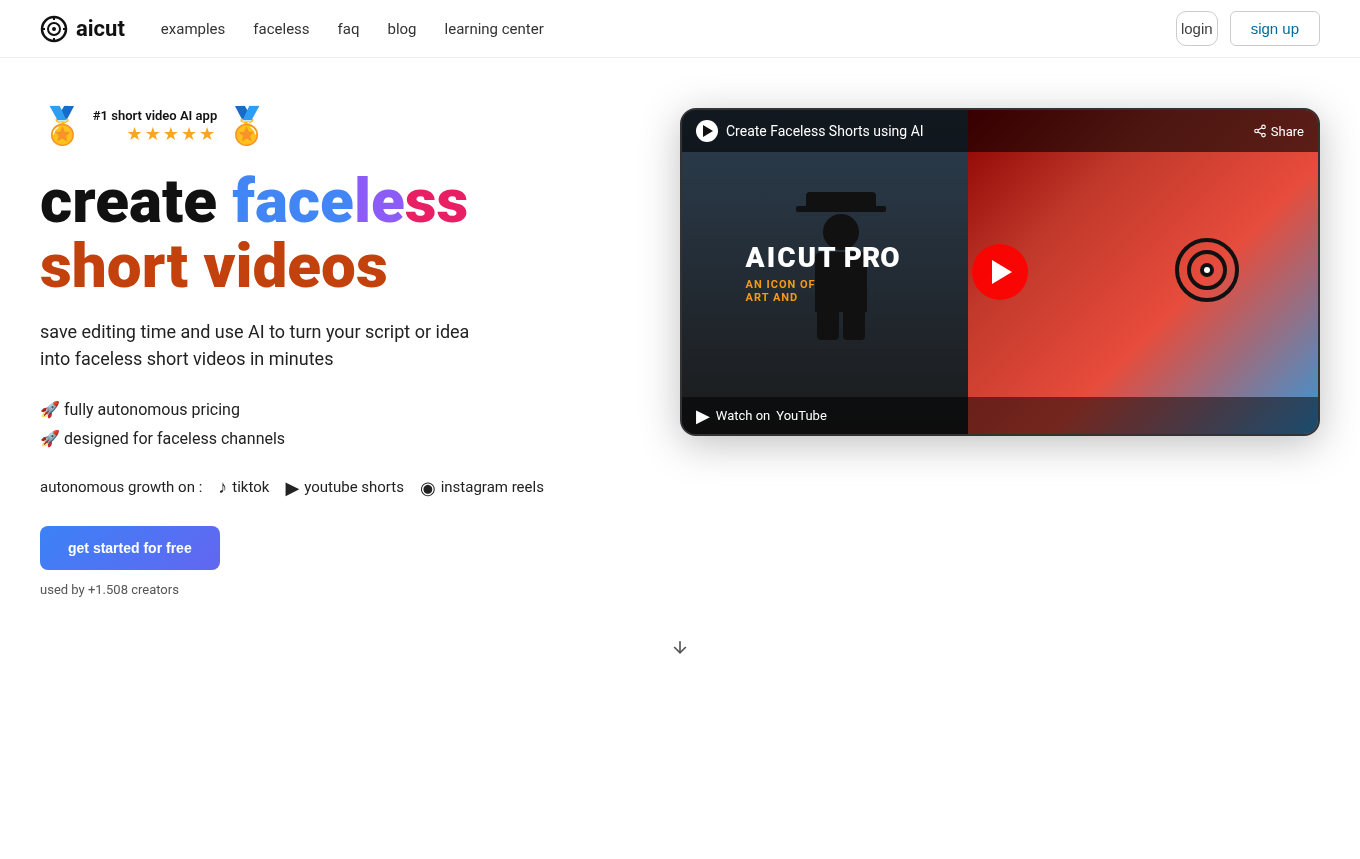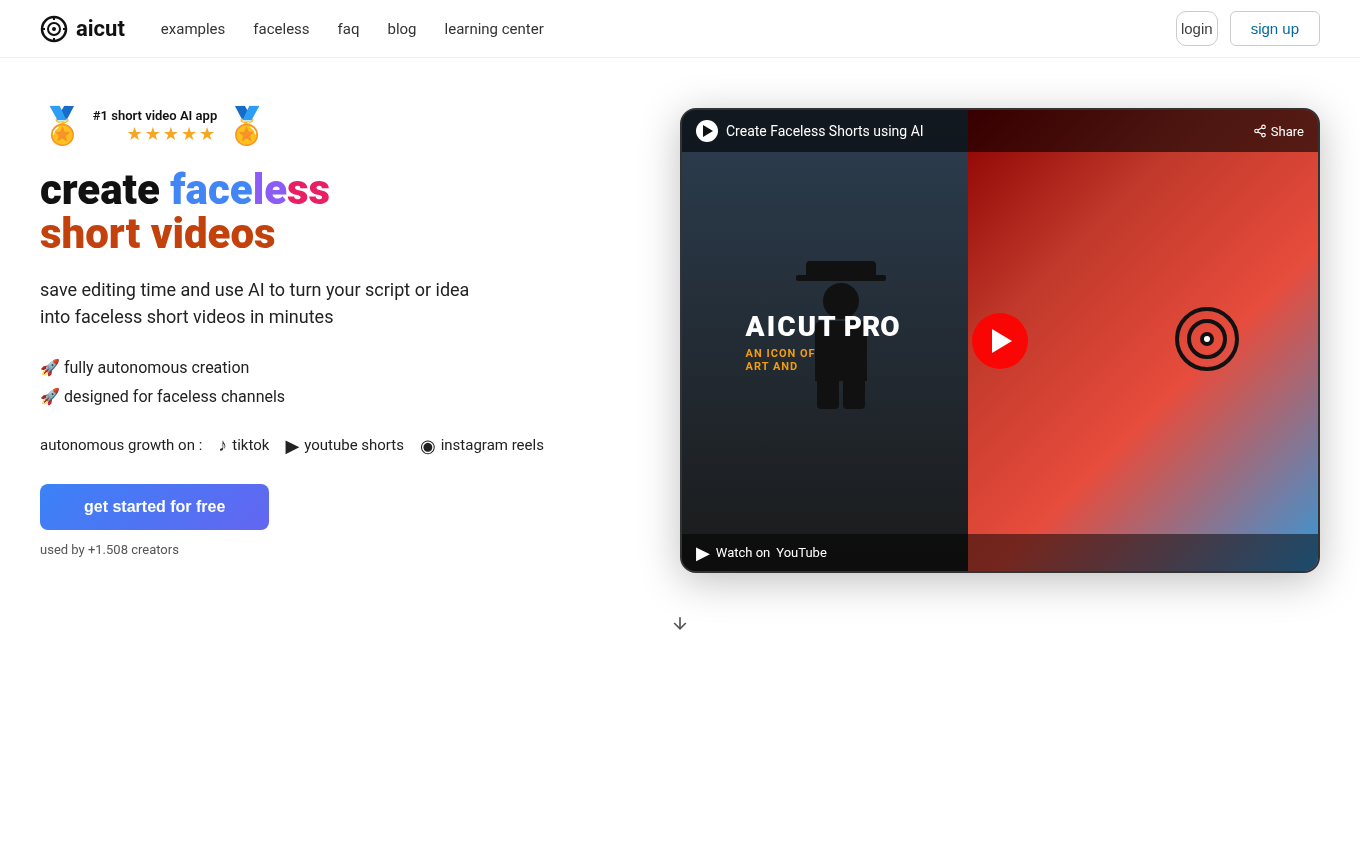--- a/index.html
+++ b/index.html
@@ -35,47 +35,47 @@
     
     .badge-wrap {
       display: flex; align-items: center; gap: 8px; margin-bottom: 24px;
     }
     .laurel { font-size: 36px; line-height: 1; color: #111; }
     .badge-center { text-align: right; }
     .badge-rank { font-size: 13px; font-weight: 600; color: #111; }
     .stars { color: #f5a623; font-size: 18px; letter-spacing: 2px; }
 
     
-    .headline { font-size: 42px; font-weight: 900; line-height: 1.05; margin-bottom: 20px; }
+    .headline { font-size: 62px; font-weight: 900; line-height: 1.05; margin-bottom: 20px; }
     .headline .word-create { color: #111; }
     .headline .word-face { color: #4285f4; }
     .headline .word-le { color: #8b5cf6; }
     .headline .word-ss { color: #e91e63; }
     .headline .word-short-videos { color: #c2410c; }
 
     .subheadline { font-size: 18px; color: #222; margin-bottom: 28px; line-height: 1.5; }
 
     .features { list-style: none; margin-bottom: 28px; }
     .features li { font-size: 16px; margin-bottom: 10px; color: #222; }
 
     .platforms { display: flex; align-items: center; gap: 16px; font-size: 15px; color: #222; margin-bottom: 28px; }
     .platform-item { display: flex; align-items: center; gap: 5px; }
     .platform-icon { font-size: 18px; }
 
     .btn-cta {
       display: inline-block; background: linear-gradient(135deg, #3b82f6, #6366f1);
-      color: #fff; font-size: 16px; font-weight: 700; padding: 14px 44px;
+      color: #fff; font-size: 14px; font-weight: 700; padding: 14px 28px;
       border-radius: 8px; border: none; cursor: pointer; margin-bottom: 12px;
     }
     .used-by { font-size: 13px; color: #555; }
 
     
     .hero-right { flex: 0 0 auto; }
     .video-container {
-      width: 640px; height: 465px; border-radius: 16px; overflow: hidden;
+      width: 640px; height: 328px; border-radius: 16px; overflow: hidden;
       background: #111; position: relative; box-shadow: 0 8px 40px rgba(0,0,0,0.25);
       border: 2px solid #333;
     }
     .video-header {
       display: flex; align-items: center; justify-content: space-between;
       padding: 10px 14px; background: rgba(0,0,0,0.6); position: absolute; top: 0; left: 0; right: 0; z-index: 2;
     }
     .video-header-left { display: flex; align-items: center; gap: 8px; color: #fff; font-size: 14px; }
     .yt-logo-small { width: 22px; height: 22px; background: #fff; border-radius: 50%; display: flex; align-items: center; justify-content: center; }
     .yt-play-small { width: 0; height: 0; border-top: 6px solid transparent; border-bottom: 6px solid transparent; border-left: 10px solid #111; margin-left: 1px; }
@@ -175,21 +175,21 @@
     <div class="headline">
       <span class="word-create">create </span><span class="word-face">face</span><span class="word-le">le</span><span class="word-ss">ss</span><br>
       <span class="word-short-videos">short videos</span>
     </div>
 
     
     <p class="subheadline">save editing time and use AI to turn your script or idea<br>into faceless short videos in minutes</p>
 
     
     <ul class="features">
-      <li>🚀 fully autonomous creation</li>
+      <li>🚀 fully autonomous pricing</li>
       <li>🚀 designed for faceless channels</li>
     </ul>
 
     
     <div class="platforms">
       <span>autonomous growth on :</span>
       <div class="platform-item">
         <span class="platform-icon">♪</span>
         <span>tiktok</span>
       </div>

